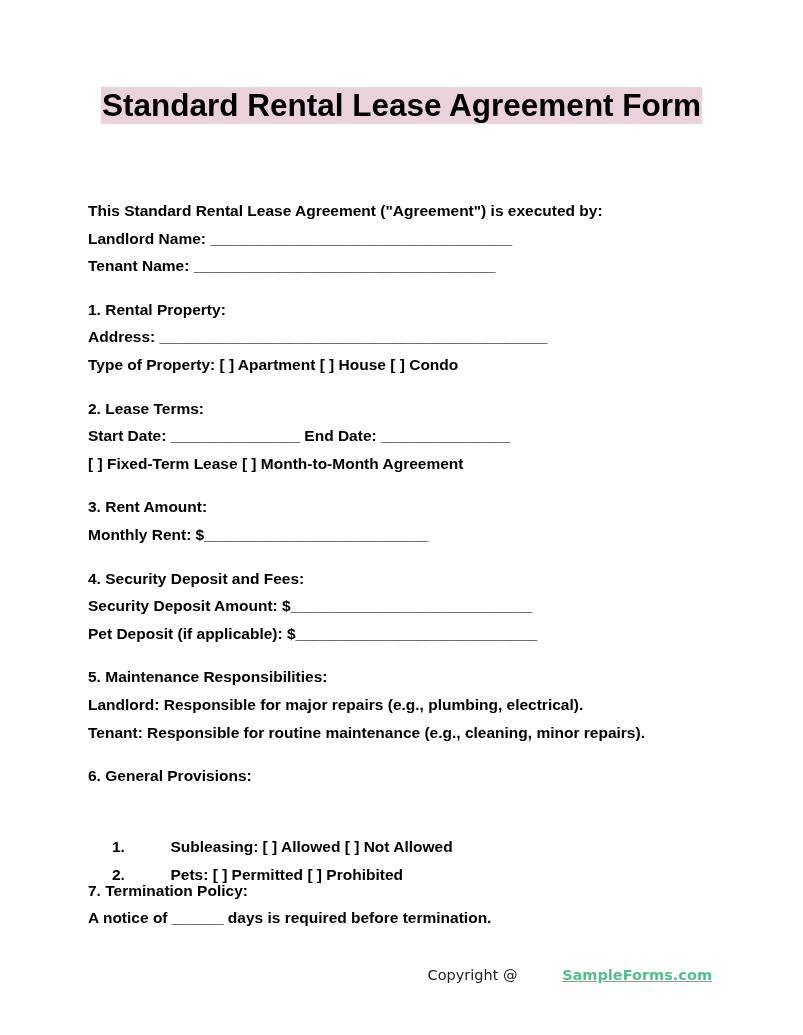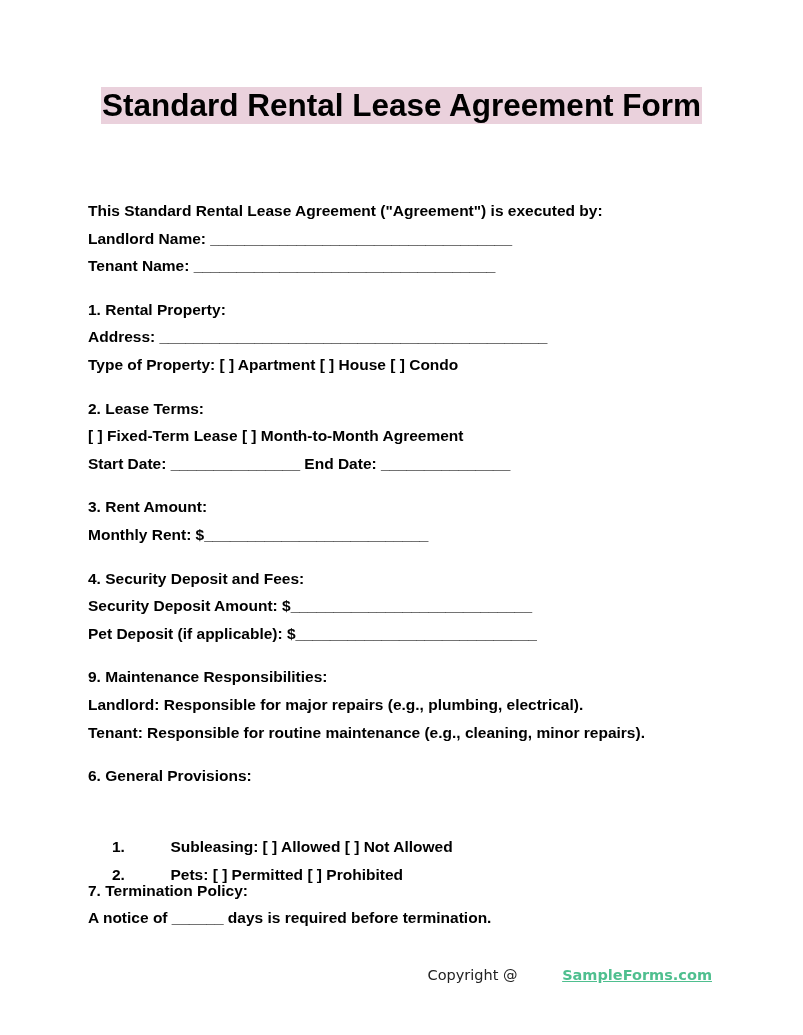--- a/index.html
+++ b/index.html
@@ -103,37 +103,37 @@
 
     <div class="gap"></div>
 
     <div class="line">1. Rental Property:</div>
     <div class="line"><span>Address:</span> <span>_____________________________________________</span></div>
     <div class="line">Type of Property: [ ] Apartment [ ] House [ ] Condo</div>
 
     <div class="gap"></div>
 
     <div class="line">2. Lease Terms:</div>
+    <div class="line"><span>Start Date:</span> <span>_______________</span> <span>End Date:</span> <span>_______________</span></div>
     <div class="line">[ ] Fixed-Term Lease [ ] Month-to-Month Agreement</div>
-    <div class="line"><span>Start Date:</span> <span>_______________</span> <span>End Date:</span> <span>_______________</span></div>
 
     <div class="gap"></div>
 
     <div class="line">3. Rent Amount:</div>
     <div class="line"><span>Monthly Rent: $</span><span>__________________________</span></div>
 
     <div class="gap"></div>
 
     <div class="line">4. Security Deposit and Fees:</div>
     <div class="line"><span>Security Deposit Amount: $</span><span>____________________________</span></div>
     <div class="line"><span>Pet Deposit (if applicable): $</span><span>____________________________</span></div>
 
     <div class="gap"></div>
 
-    <div class="line">9. Maintenance Responsibilities:</div>
+    <div class="line">5. Maintenance Responsibilities:</div>
     <div class="line">Landlord: Responsible for major repairs (e.g., plumbing, electrical).</div>
     <div class="line">Tenant: Responsible for routine maintenance (e.g., cleaning, minor repairs).</div>
 
     <div class="gap"></div>
 
     <div class="line">6. General Provisions:</div>
     <div class="gap"></div>
     <ol class="list">
       <li>
         <span class="num">1.</span><span>Subleasing: [ ] Allowed [ ] Not Allowed</span>

